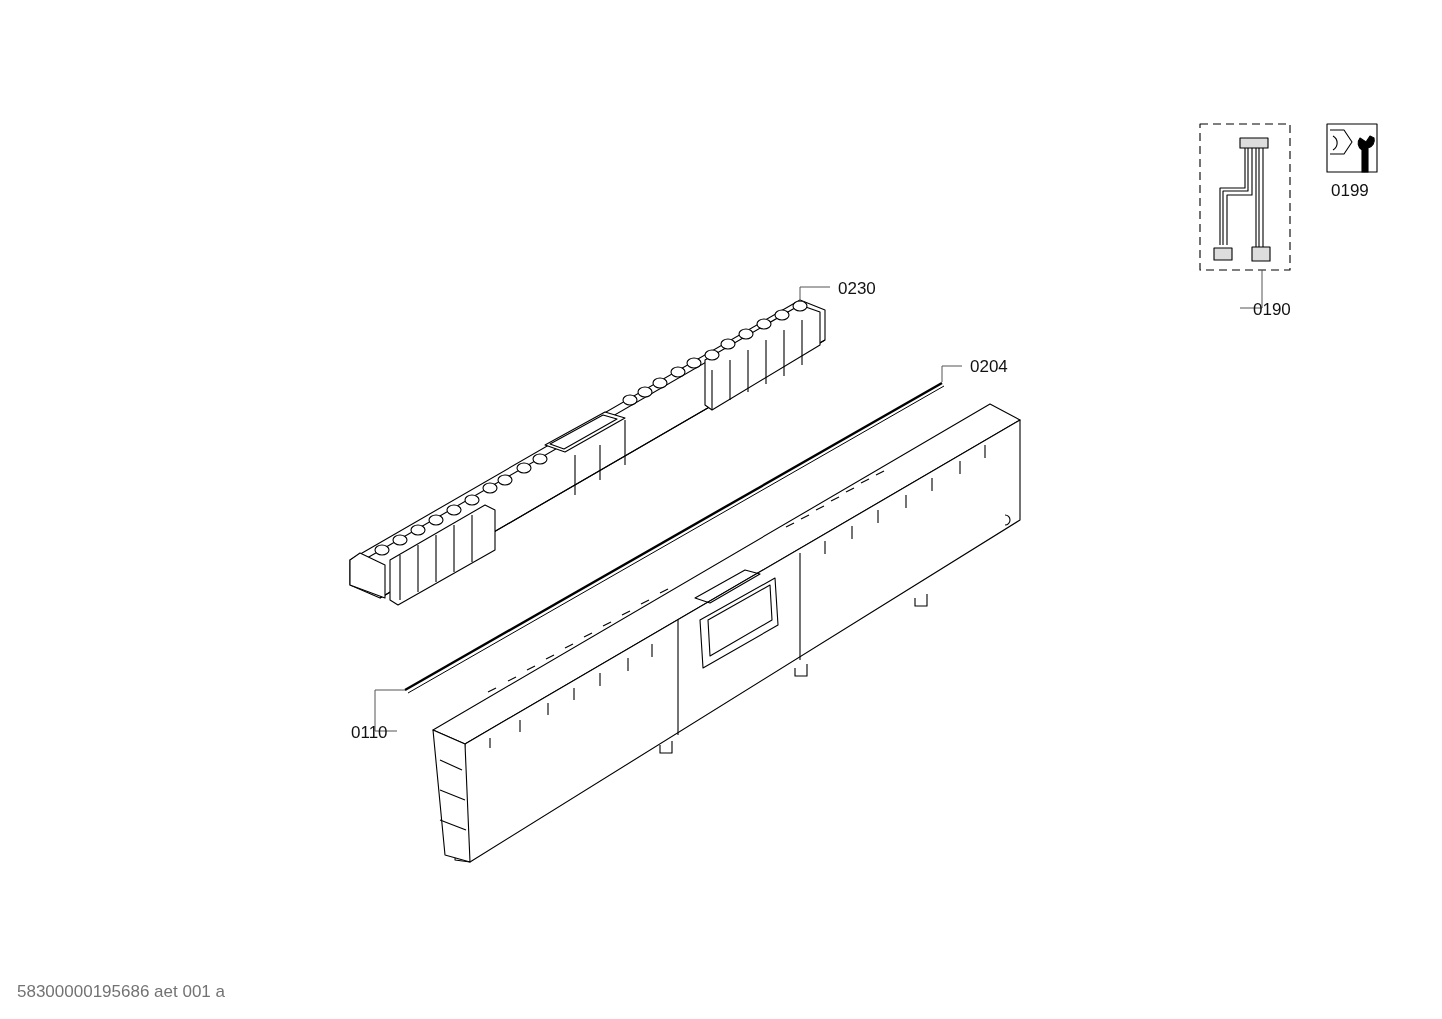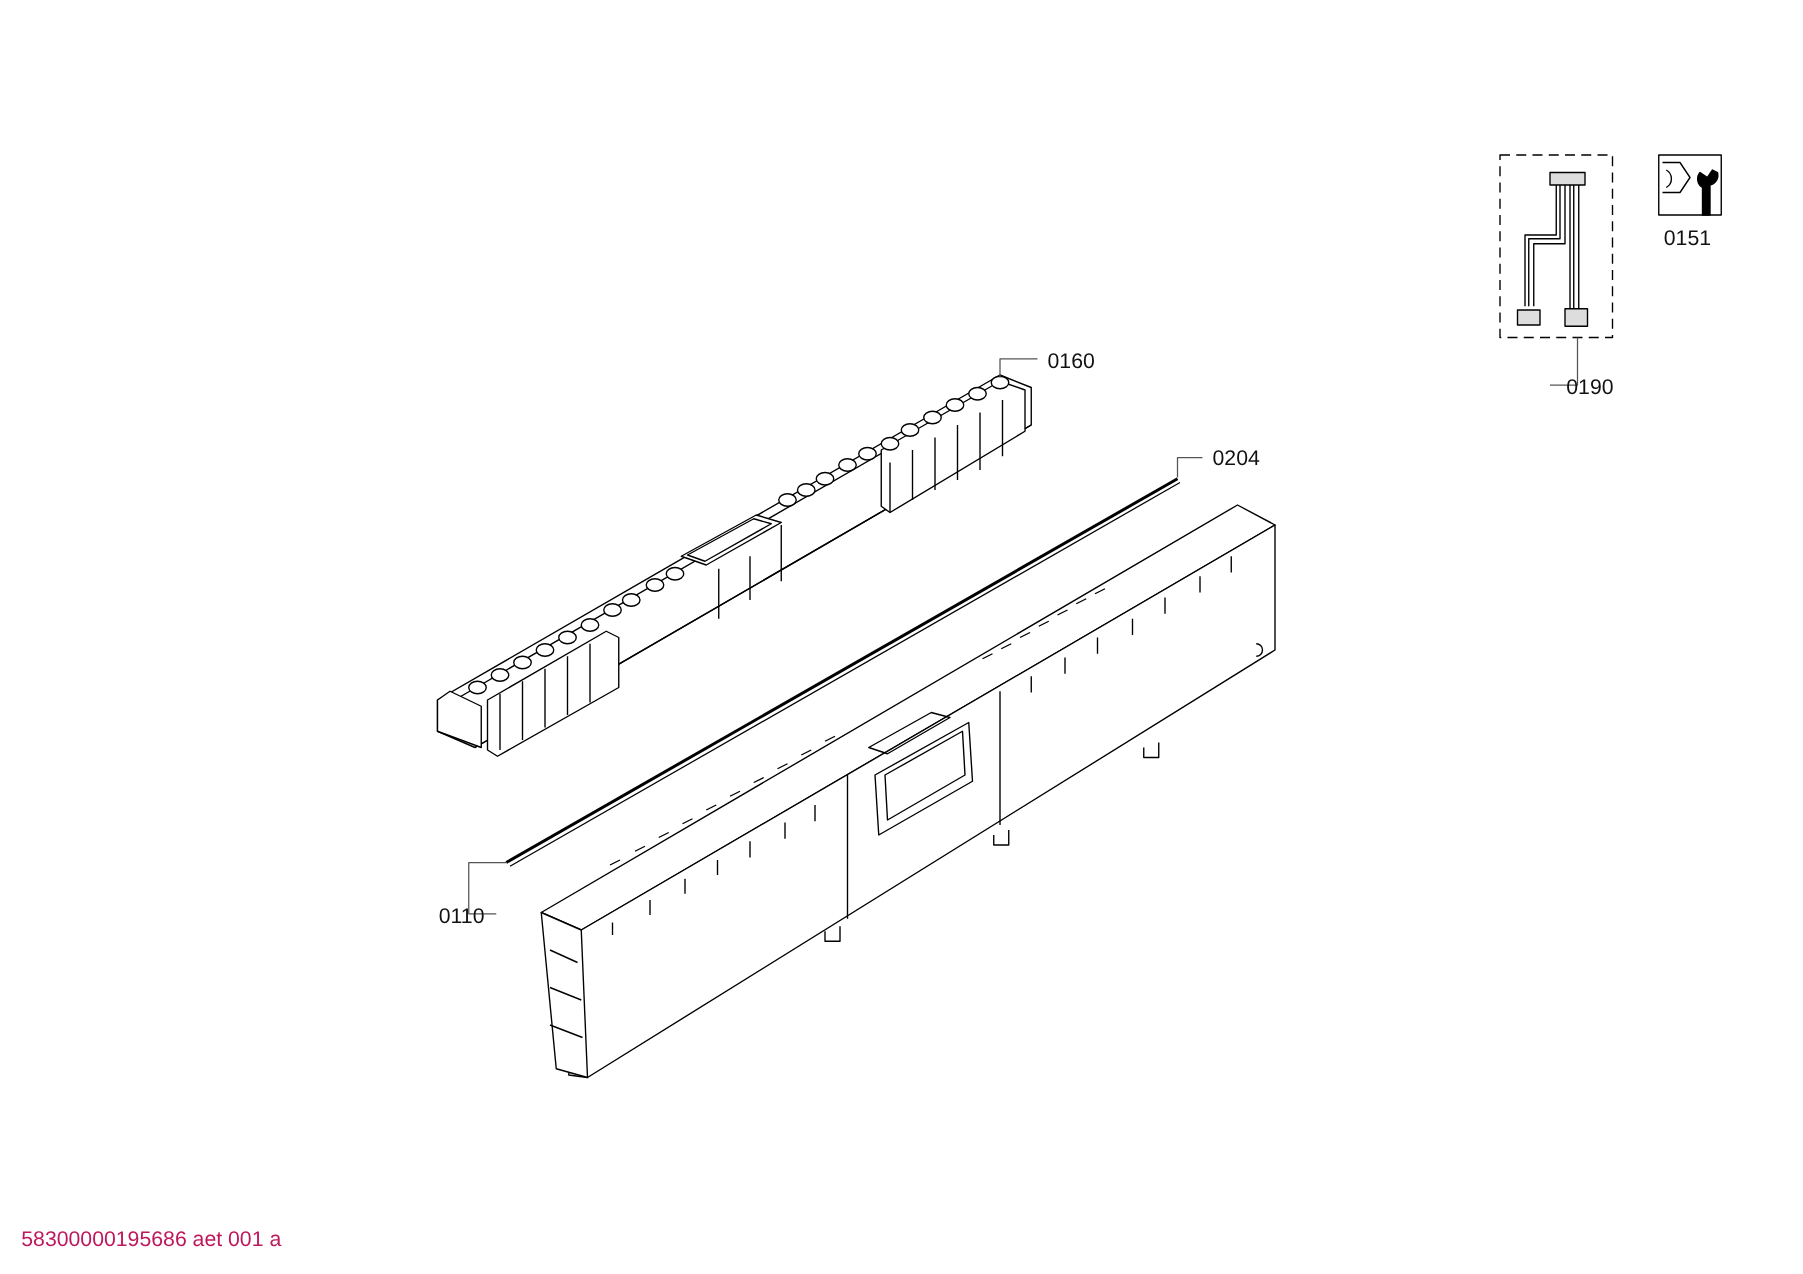--- a/index.html
+++ b/index.html
@@ -1,19 +1,19 @@
 <!DOCTYPE html>
 <html><head>
 <meta charset="utf-8">
 <style>
   html, body { margin:0; padding:0; background:#ffffff; }
   body { width:1442px; height:1019px; position:relative; overflow:hidden; font-family:"Liberation Sans", sans-serif; color:#000; }
   svg.drawing { position:absolute; left:0; top:0; }
   .callout-label { position:absolute; font-size:17px; color:#111; line-height:1; }
-  .footer { position:absolute; left:17px; top:982px; font-size:17px; color:#be185d; }
+  .footer { position:absolute; left:17px; top:982px; font-size:17px; color:#737373; }
   .part { cursor:pointer; }
 </style>
 </head>
 <body>
 
 <svg class="drawing" width="1442" height="1019" viewBox="0 0 1442 1019">
   <g fill="none" stroke="#000" stroke-width="1.1" stroke-linejoin="round">
 
     <g class="part">
 
@@ -162,19 +162,19 @@
 
     <g stroke="#555" stroke-width="1">
       <polyline points="800,302 800,287 830,287"></polyline>
       <polyline points="942,382 942,366 962,366"></polyline>
       <polyline points="405,690 375,690 375,731 397,731"></polyline>
       <polyline points="1262,270 1262,308 1240,308"></polyline>
     </g>
   </g>
 </svg>
 
-<div class="callout-label" style="left:838px; top:280px;">0160</div>
+<div class="callout-label" style="left:838px; top:280px;">0230</div>
 <div class="callout-label" style="left:970px; top:358px;">0204</div>
 <div class="callout-label" style="left:351px; top:724px;">0110</div>
 <div class="callout-label" style="left:1253px; top:301px;text-align:center;">0190</div>
-<div class="callout-label" style="left:1331px; top:182px;">0151</div>
+<div class="callout-label" style="left:1331px; top:182px;">0199</div>
 
 <div class="footer">58300000195686 aet 001 a</div>
 
 </body></html>

